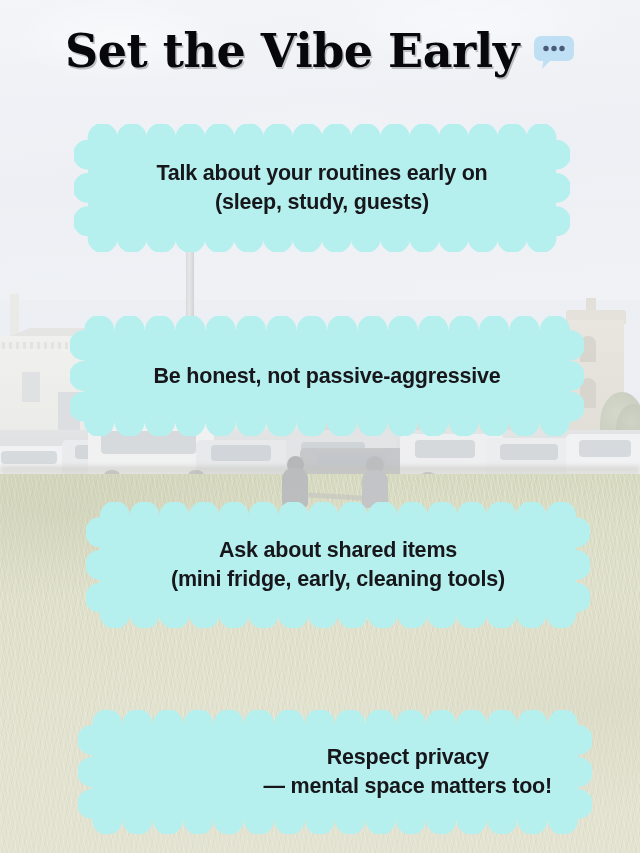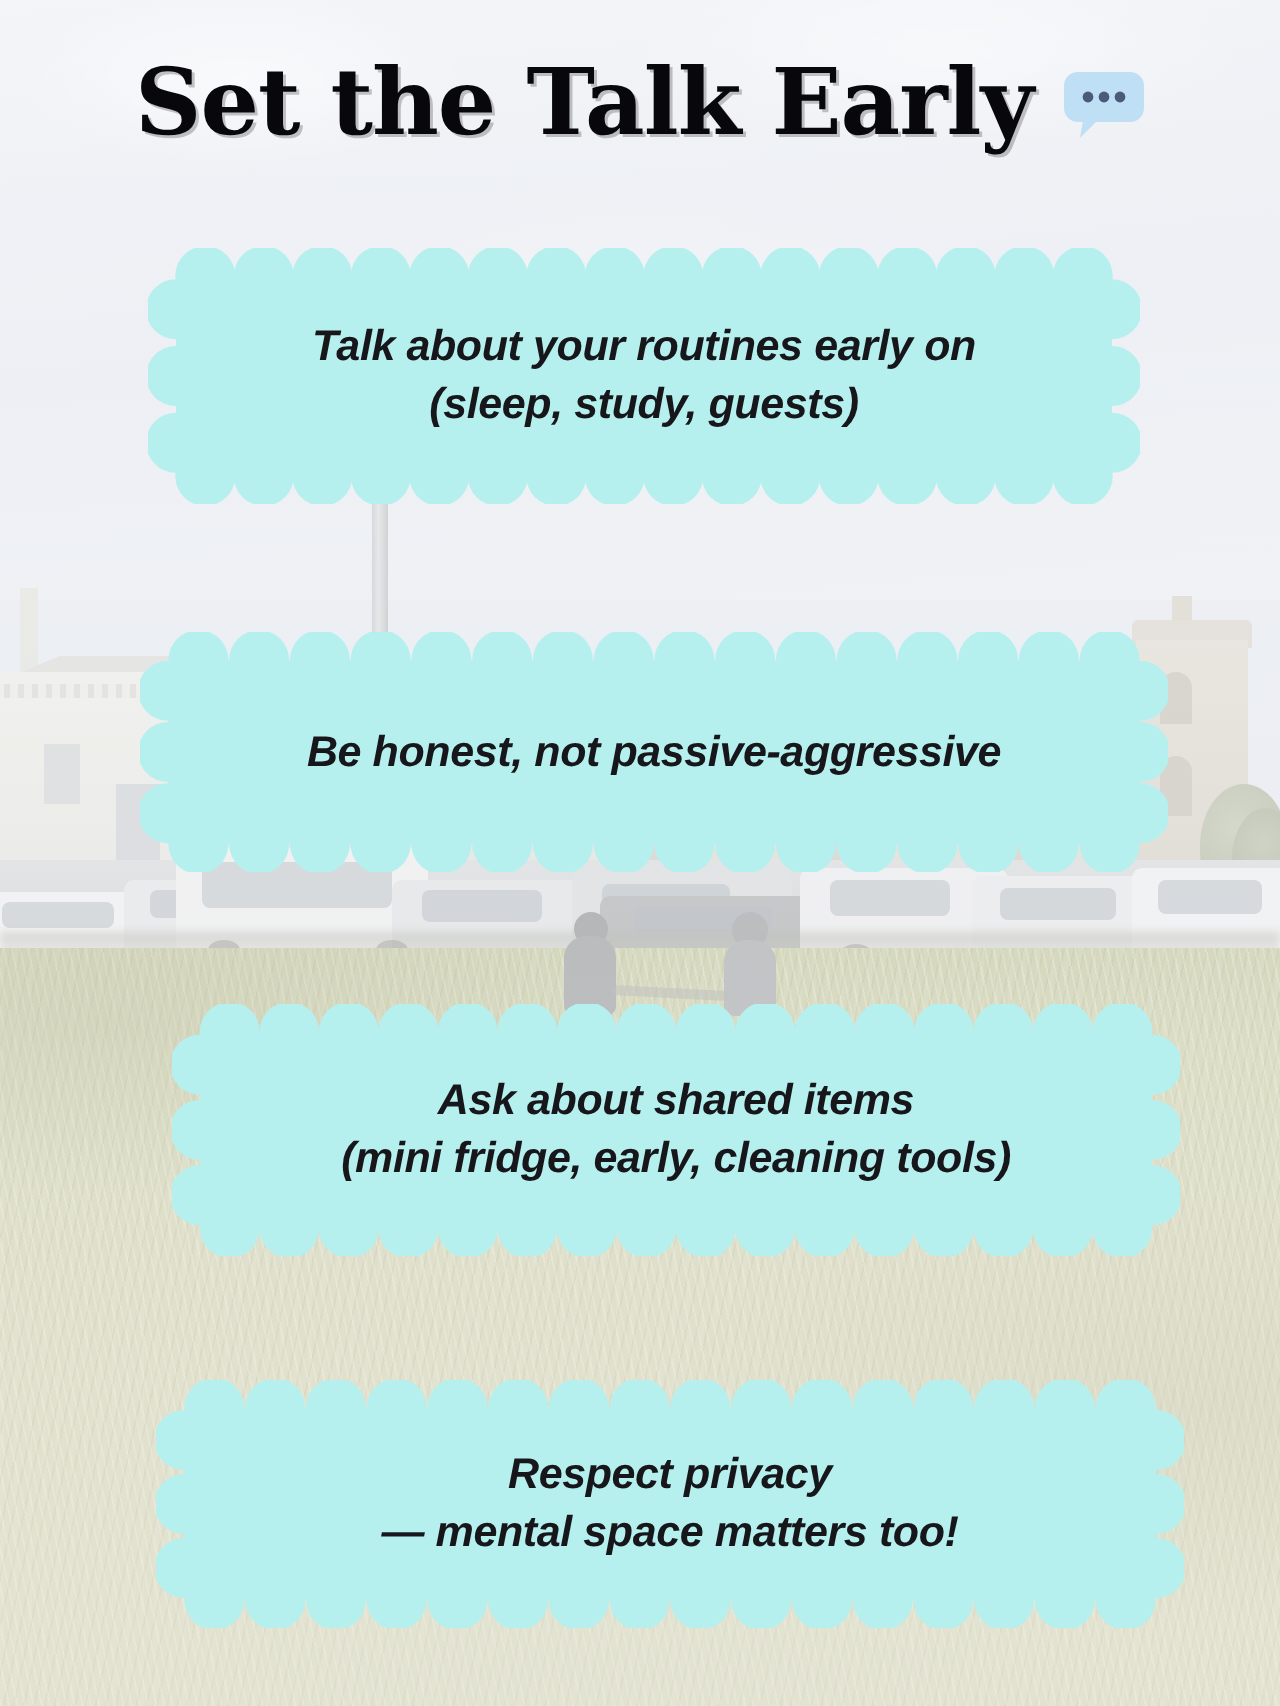--- a/index.html
+++ b/index.html
@@ -190,42 +190,41 @@
   .bubble-icon{ display:block; width:42px; height:36px; margin-top:4px; }
 
   
   .card{
     position:absolute;
     background:#b6f0ee;
     display:flex; align-items:center; justify-content:center;
     text-align:center;
     -webkit-mask-repeat:no-repeat;
     mask-repeat:no-repeat;
-    font-style:italic;
   }
   .card .scallop{
     position:absolute; inset:-14px;
     pointer-events:none;
   }
   .card-body{
     position:relative; z-index:2;
     font-family:"Liberation Sans", sans-serif;
     font-weight:700;
     font-size:21.5px;
     line-height:1.33;
     color:#16161b;
     letter-spacing:-0.2px;
     padding:0 26px;
     white-space:pre-line;
   }
 
   #card-1{ left:88px;  top:138px; width:468px; height:100px; }
   #card-2{ left:84px;  top:330px; width:486px; height:92px;  }
   #card-3{ left:100px; top:516px; width:476px; height:98px;  }
-  #card-4{ left:92px;  top:704px; width:486px; height:96px;  }
+  #card-4{ left:92px;  top:724px; width:486px; height:96px;justify-content:flex-end;  }
 </style>
 </head>
 <body>
 
 <div id="poster">
 
   <div class="photo">
 
     <div class="sky"></div>
 
@@ -281,21 +280,21 @@
     <div class="person p2-head"></div>
     <div class="person p2-torso"></div>
     <div class="p-arm"></div>
 
     <div class="haze"></div>
   </div>
 
   <div class="content">
 
     <div class="title-row">
-      <div class="title">Set the Talk Early</div>
+      <div class="title">Set the Vibe Early</div>
       <svg class="bubble-icon" viewBox="0 0 42 36">
         <path d="M8 1h26a7 7 0 0 1 7 7v11a7 7 0 0 1-7 7H17l-8 8 1.4-8H8a7 7 0 0 1-7-7V8a7 7 0 0 1 7-7z" fill="#bfdff4"></path>
         <circle cx="13" cy="13.5" r="2.7" fill="#4a5a78"></circle>
         <circle cx="21" cy="13.5" r="2.7" fill="#4a5a78"></circle>
         <circle cx="29" cy="13.5" r="2.7" fill="#4a5a78"></circle>
       </svg>
     </div>
 
     <div class="card" id="card-1" style="background: transparent;">
       <svg class="scallop" viewBox="0 0 496 128" width="496" height="128">

